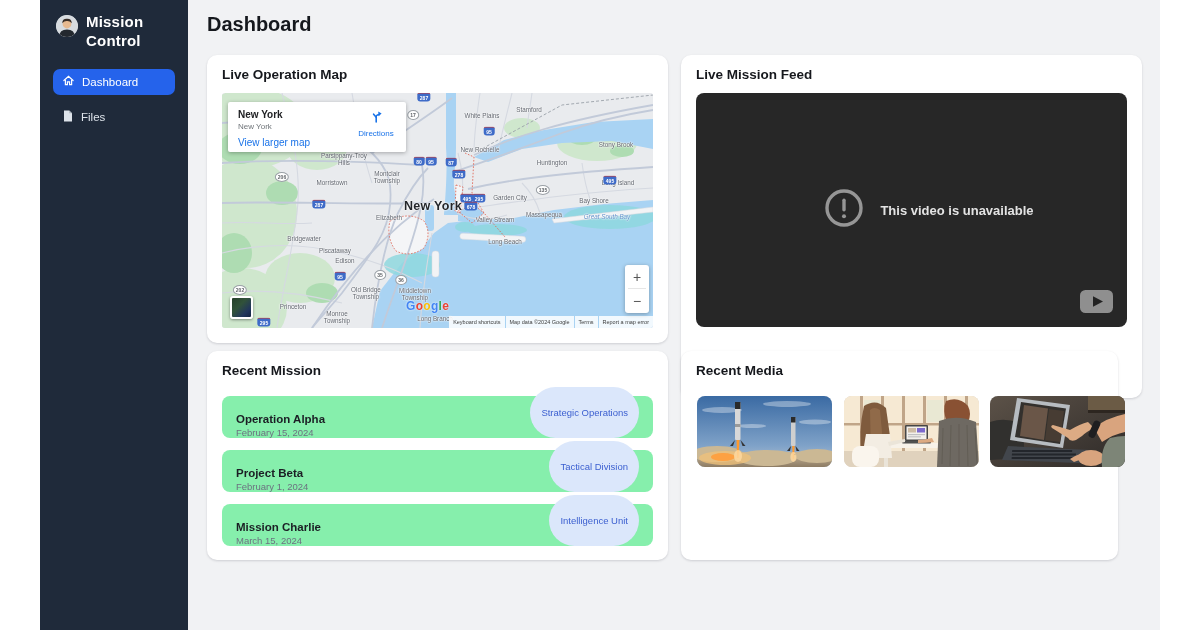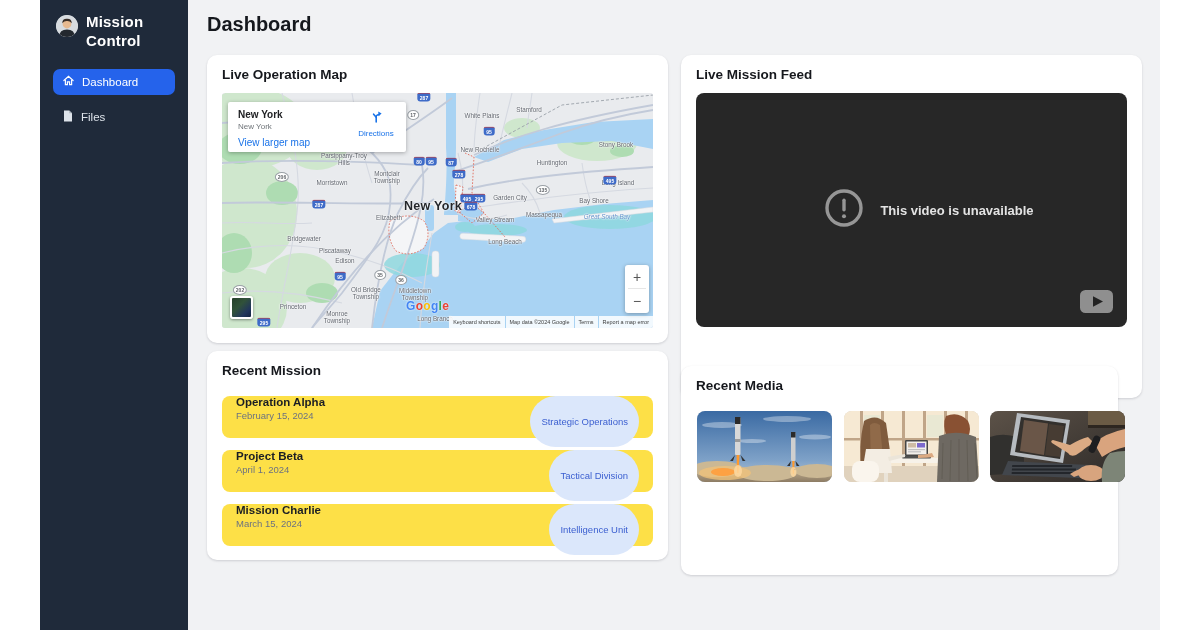--- a/index.html
+++ b/index.html
@@ -18,21 +18,21 @@
 
   
   .main { position:absolute; left:188px; top:0; width:972px; height:630px; background:#f1f2f4; }
   .page-title { position:absolute; left:19px; top:13px; font-size:20px; font-weight:800; color:#15181d; }
 
   .card { position:absolute; background:#fff; border-radius:10px; box-shadow:0 1px 3px rgba(16,24,40,.1), 0 1px 2px rgba(16,24,40,.06); }
   .card-title { position:absolute; left:15px; top:12px; font-size:13.5px; font-weight:800; color:#16181d; }
   .card-map  { left:19px;  top:55px;  width:461px; height:288px; }
   .card-feed { left:493px; top:55px;  width:461px; height:343px; }
   .card-missions { left:19px;  top:351px; width:461px; height:209px; }
-  .card-media    { left:493px; top:366px; width:437px; height:209px; }
+  .card-media    { left:493px; top:351px; width:437px; height:209px; }
 
   
   .map { position:absolute; left:15px; top:38px; width:431px; height:235px; border-radius:3px; overflow:hidden; background:#e9ebee; }
   .map svg.basemap { position:absolute; left:0; top:0; }
   .map-labels { position:absolute; inset:0; }
   .mlabel { position:absolute; transform:translate(-50%,-50%); font-size:6.3px; line-height:1.15; color:#60656e; text-align:center;
             text-shadow:0 0 2px #fff, 0 0 2px #fff, 0 0 1px #fff; white-space:normal; font-family:"Liberation Sans",sans-serif; }
   .mlabel.big { font-size:12.5px; font-weight:700; color:#23262b; letter-spacing:.3px; white-space:nowrap; }
   .mlabel.water { color:#5f90c9; font-style:italic; white-space:nowrap; }
   .shield { position:absolute; transform:translate(-50%,-50%); font-size:5px; font-weight:700; line-height:1; text-align:center; }
@@ -63,22 +63,22 @@
   .map-attr span + span { margin-left:1px; }
   .map-attr .link { cursor:pointer; }
 
   
   .video { position:absolute; left:15px; top:38px; width:431px; height:234px; border-radius:8px; background:#272727; overflow:hidden; }
   .video-center { position:absolute; inset:0; display:flex; align-items:center; justify-content:center; gap:16px;margin-left:35px; }
   .unavailable-text { color:#e3e3e3; font-size:13px; font-weight:600; }
   .yt-play { position:absolute; right:14px; bottom:10px; cursor:pointer; }
 
   
-  .mission-row { position:absolute; left:15px; width:431px; height:42px; background:#fde047; border-radius:8px;
-                 display:flex; align-items:flex-start; justify-content:space-between; padding:0 14px; }
+  .mission-row { position:absolute; left:15px; width:431px; height:42px; background:#86efac; border-radius:8px;
+                 display:flex; align-items:flex-end; justify-content:space-between; padding:0 14px; }
   .mr-1 { top:45px; } .mr-2 { top:99px; } .mr-3 { top:153px; }
   .mission-title { font-size:11.5px; font-weight:800; color:#1b1e24; }
   .mission-date { font-size:9.5px; color:#6c7280; margin-top:2px; }
   .mission-badge { background:#dbe7fb; color:#3b5fd0; font-size:9.5px; padding:20px 11px; border-radius:999px; white-space:nowrap; }
 
   
   .thumb { position:absolute; top:45px; width:135px; height:71px; border-radius:8px; overflow:hidden; background:#ddd; }
   .th-1 { left:16px; } .th-2 { left:163px; } .th-3 { left:309px; }
   .thumb svg { display:block; }
 </style>
@@ -322,21 +322,21 @@
         <div>
           <div class="mission-title">Operation Alpha</div>
           <div class="mission-date">February 15, 2024</div>
         </div>
         <div class="mission-badge">Strategic Operations</div>
       </div>
 
       <div class="mission-row mr-2">
         <div>
           <div class="mission-title">Project Beta</div>
-          <div class="mission-date">April 1, 2024</div>
+          <div class="mission-date">February 1, 2024</div>
         </div>
         <div class="mission-badge">Tactical Division</div>
       </div>
 
       <div class="mission-row mr-3">
         <div>
           <div class="mission-title">Mission Charlie</div>
           <div class="mission-date">March 15, 2024</div>
         </div>
         <div class="mission-badge">Intelligence Unit</div>

